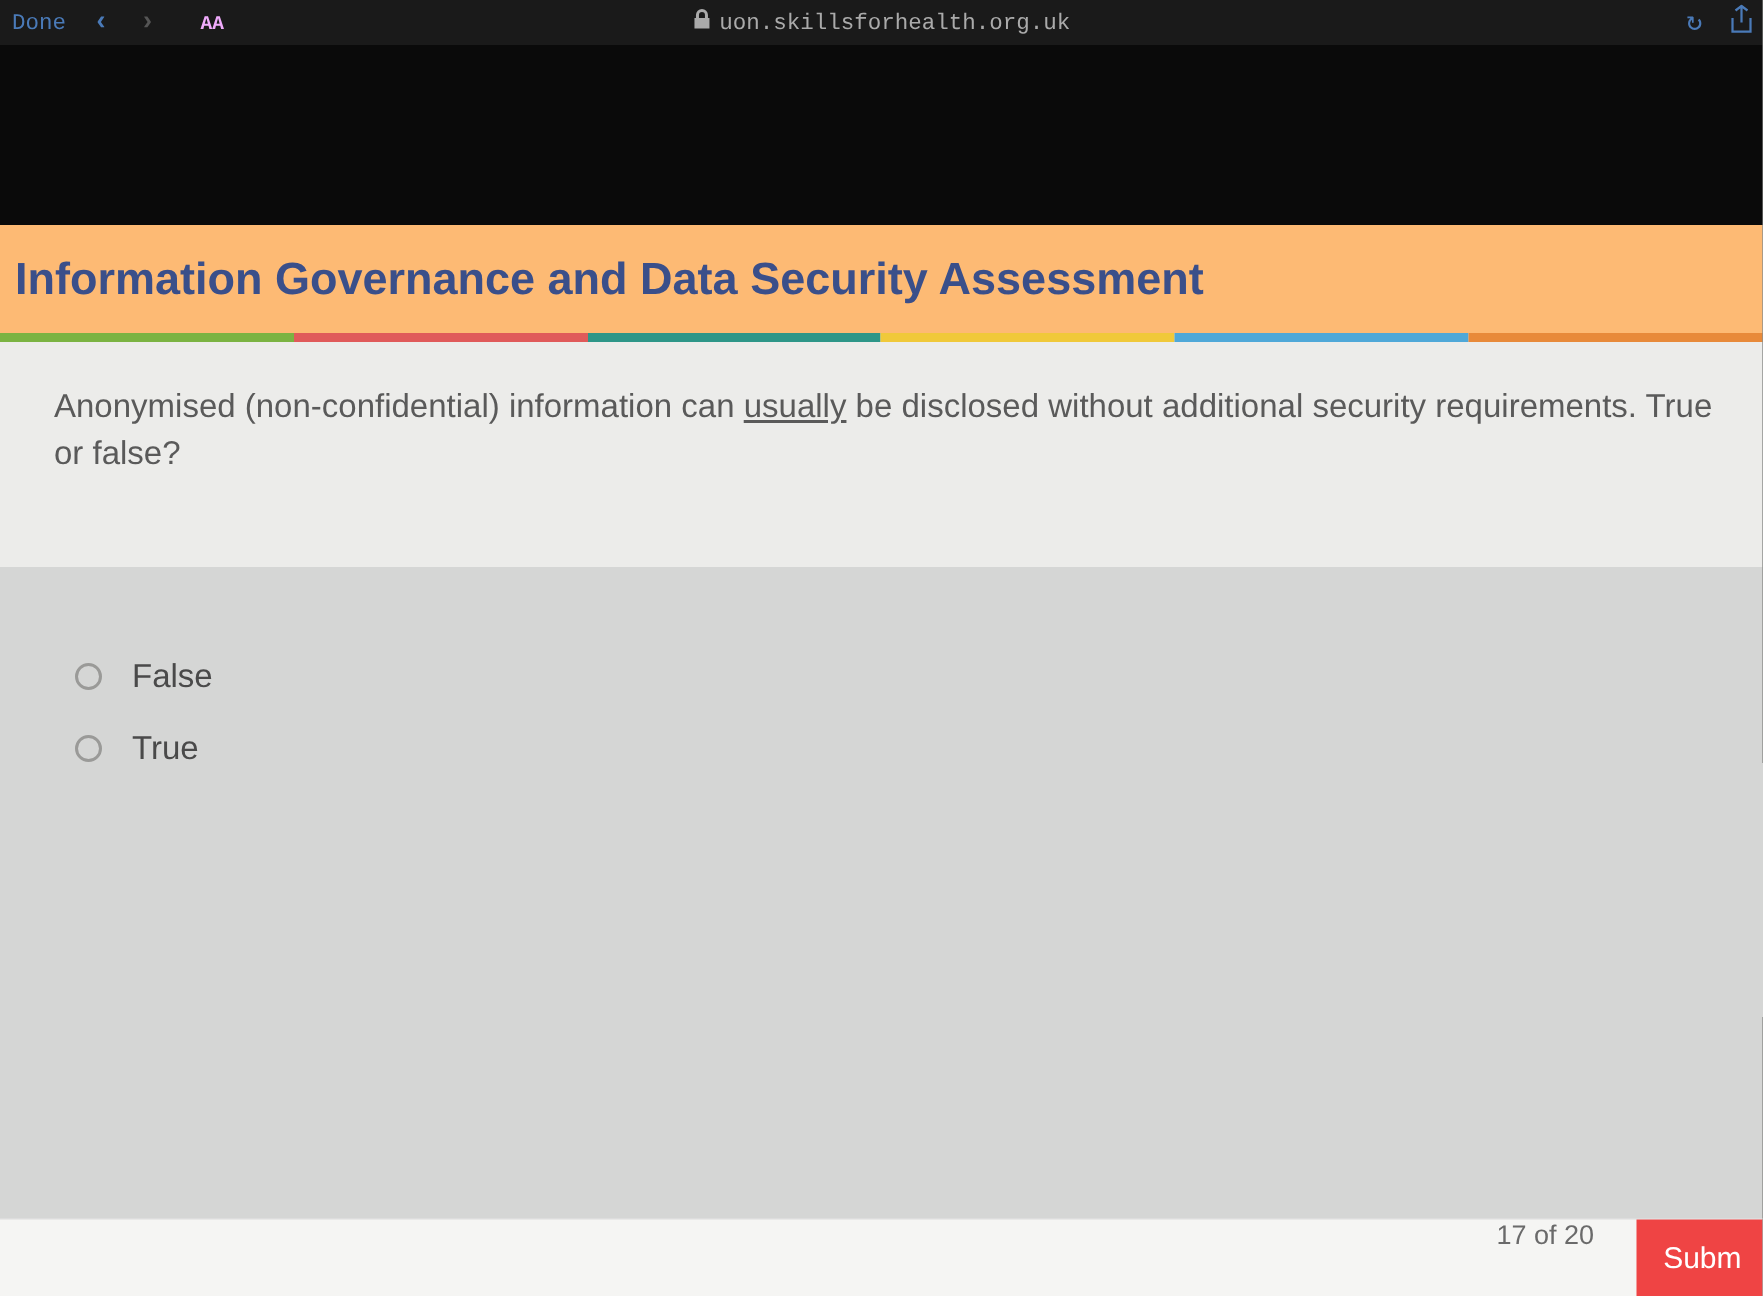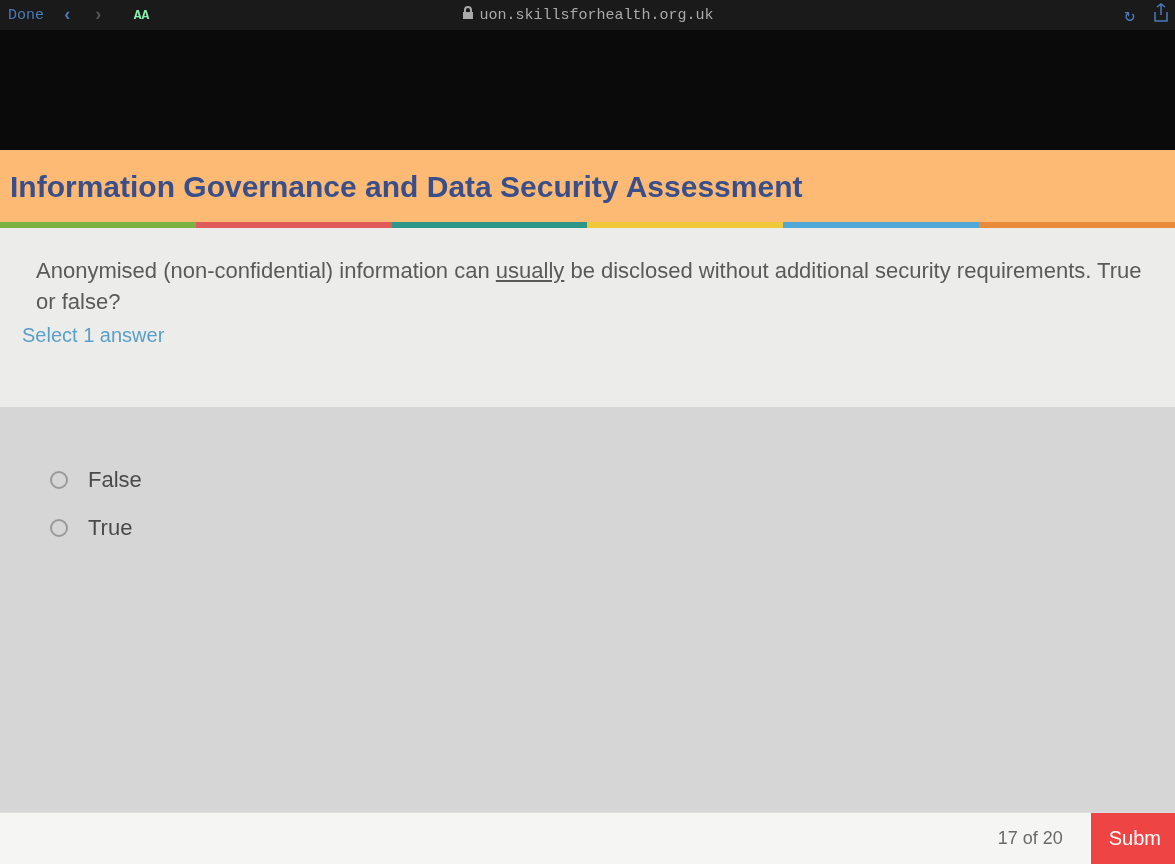--- a/index.html
+++ b/index.html
@@ -33,21 +33,21 @@
     padding: 0 10px;
     cursor: pointer;
   }
   .nav-fwd {
     color: #555;
     font-weight: bold;
     font-size: 18px;
     padding: 0 20px 0 10px;
   }
   .text-size {
-    color: #86efac;
+    color: #f0abfc;
     font-size: 13px;
     font-weight: bold;
     padding: 0 10px;
     cursor: pointer;
   }
   .url-area {
     position: absolute;
     left: 50%;
     transform: translateX(-50%);
     display: flex;
@@ -137,21 +137,20 @@
     background: transparent;
   }
   .answer-label {
     font-size: 22px;
     color: #4a4a4a;
   }
   .footer {
     height: 52px;
     background: #f5f5f3;
     display: flex;
-    align-items: center;
     justify-content: flex-end;
     padding: 0 0 0 20px;
     border-top: 1px solid #ddd;
   }
   .progress {
     font-size: 18px;
     color: #6a6a6a;
     margin-right: 28px;
   }
   .submit-btn {
@@ -200,21 +199,20 @@
       <div class="cb3"></div>
     <div class="cb4"></div>
       <div class="cb5"></div>
       <div class="cb6"></div>
   </div>
 
   <div class="question-block">
     <div class="question-text">
       <span>Anonymised (non-confidential) information can </span><span class="underline">usually</span><span> be disclosed without additional security requirements. True or false?</span>
     </div>
-    <div class="instruction">Select 1 answer</div>
   </div>
 
   <div class="answers">
     <div class="answer-row">
       <span class="radio"></span>
       <span class="answer-label">False</span>
     </div>
     <div class="answer-row">
       <span class="radio"></span>
       <span class="answer-label">True</span>

